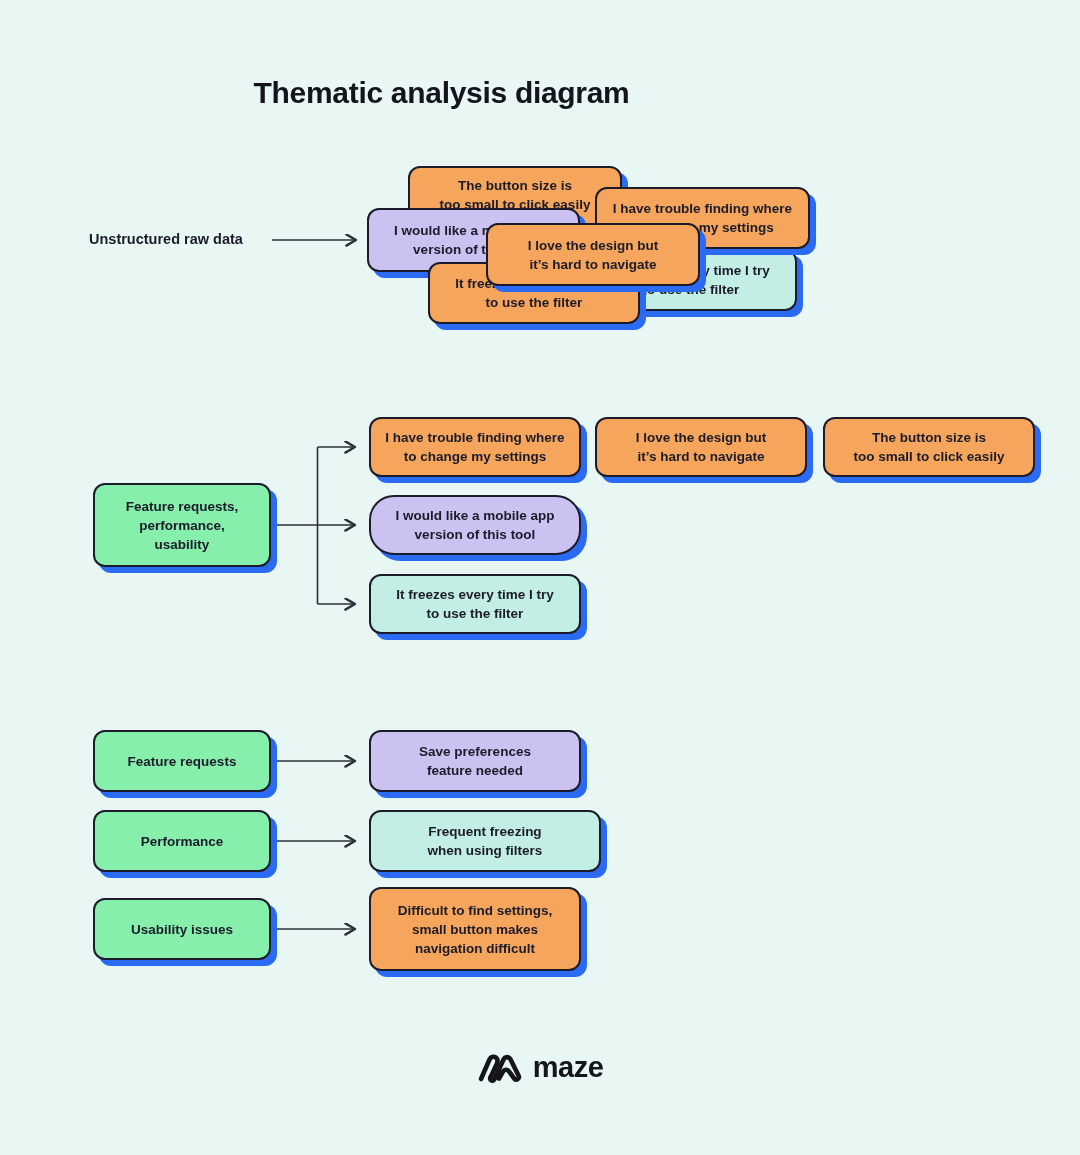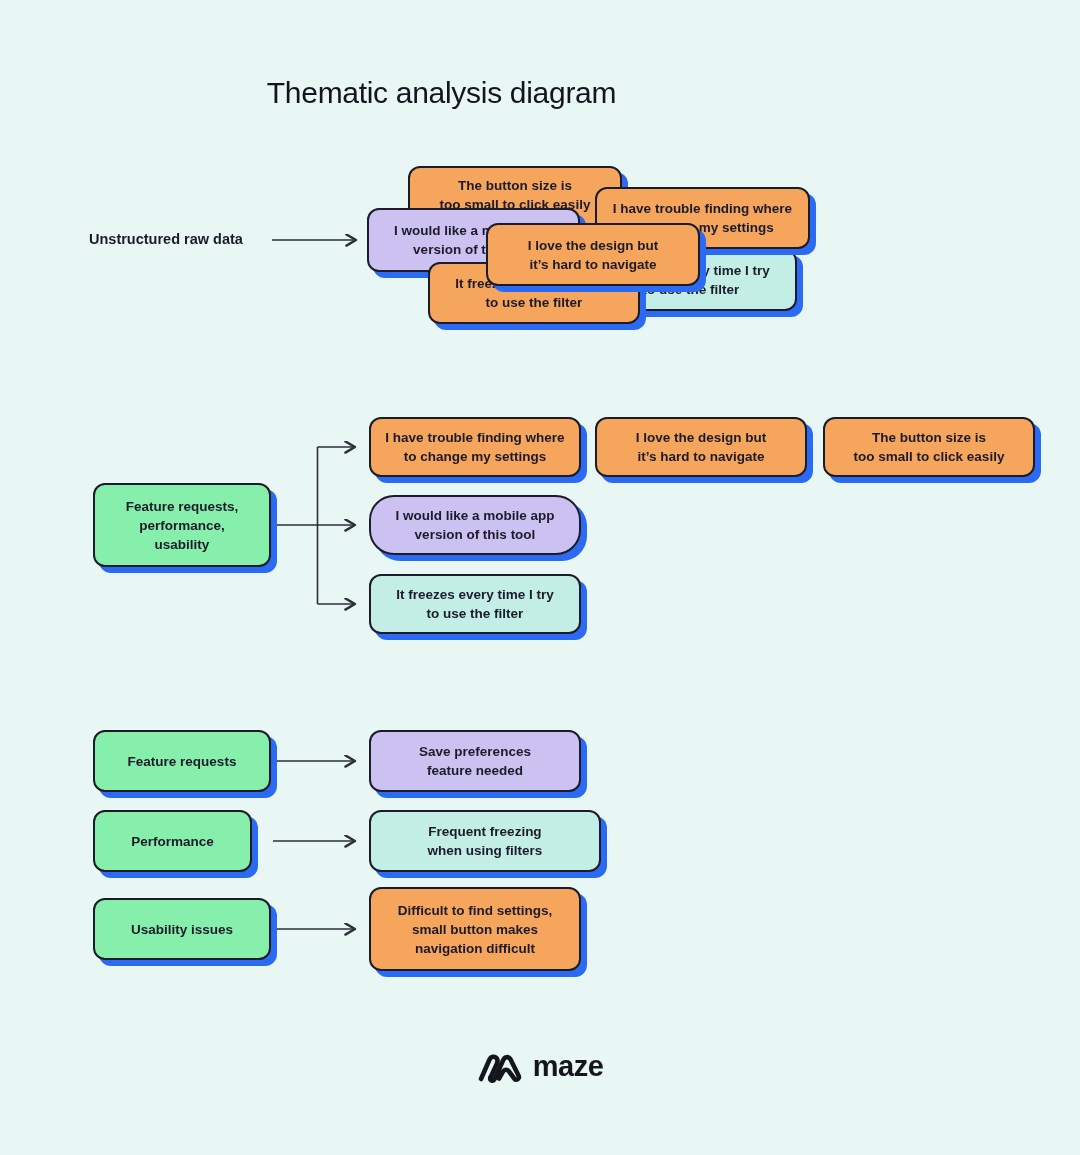--- a/index.html
+++ b/index.html
@@ -9,21 +9,21 @@
   }
   .canvas{
     position:relative;
     width:1080px;height:1155px;
     background:#e8f7f4;
     overflow:hidden;
   }
   .title{
     position:absolute;left:0;top:76px;width:883px;
     text-align:center;
-    font-size:30px;font-weight:normal;
+    font-size:30px;font-weight:bold;
     letter-spacing:-0.3px;
     color:#14141f;
   }
   .arrows{position:absolute;left:0;top:0;z-index:0;}
   .card{
     position:absolute;
     box-sizing:border-box;
     display:flex;align-items:center;justify-content:center;
     text-align:center;
     padding:8px 14px;
@@ -39,21 +39,21 @@
   .purple{background:#ccc2f1;}
   .teal{background:#c2eee6;}
   .blue{background:#86efac;}
   .flow-label{
     position:absolute;
     font-size:14.5px;font-weight:bold;color:#1b1b29;
     z-index:2;
   }
   .footer-logo{
     position:absolute;left:0;top:1050px;width:1080px;
-    display:flex;justify-content:center;gap:10px;
+    display:flex;align-items:center;justify-content:center;gap:10px;
     z-index:2;
   }
   .logo-word{
     font-size:29px;font-weight:bold;color:#15151e;letter-spacing:-0.5px;
   }
 </style>
 </head>
 <body>
 
 <div class="canvas">
@@ -102,21 +102,21 @@
   <div class="card purple" style="left:369px;top:495px;width:212px;height:60px;border-radius:25px;">I would like a mobile app
 version of this tool</div>
   <div class="card teal" style="left:369px;top:574px;width:212px;height:60px;">It freezes every time I try
 to use the filter</div>
   <div class="card orange" style="left:595px;top:417px;width:212px;height:60px;">I love the design but
 it’s hard to navigate</div>
   <div class="card orange" style="left:823px;top:417px;width:212px;height:60px;">The button size is
 too small to click easily</div>
 
   <div class="card blue" style="left:93px;top:730px;width:178px;height:62px;">Feature requests</div>
-  <div class="card blue" style="left:93px;top:810px;width:159px;height:62px;">Performance</div>
+  <div class="card blue" style="left:93px;top:810px;width:178px;height:62px;">Performance</div>
   <div class="card blue" style="left:93px;top:898px;width:178px;height:62px;">Usability issues</div>
   <div class="card purple" style="left:369px;top:730px;width:212px;height:62px;">Save preferences
 feature needed</div>
   <div class="card teal" style="left:369px;top:810px;width:232px;height:62px;">Frequent freezing
 when using filters</div>
   <div class="card orange" style="left:369px;top:887px;width:212px;height:84px;">Difficult to find settings,
 small button makes
 navigation difficult</div>
 
   <div class="footer-logo">

